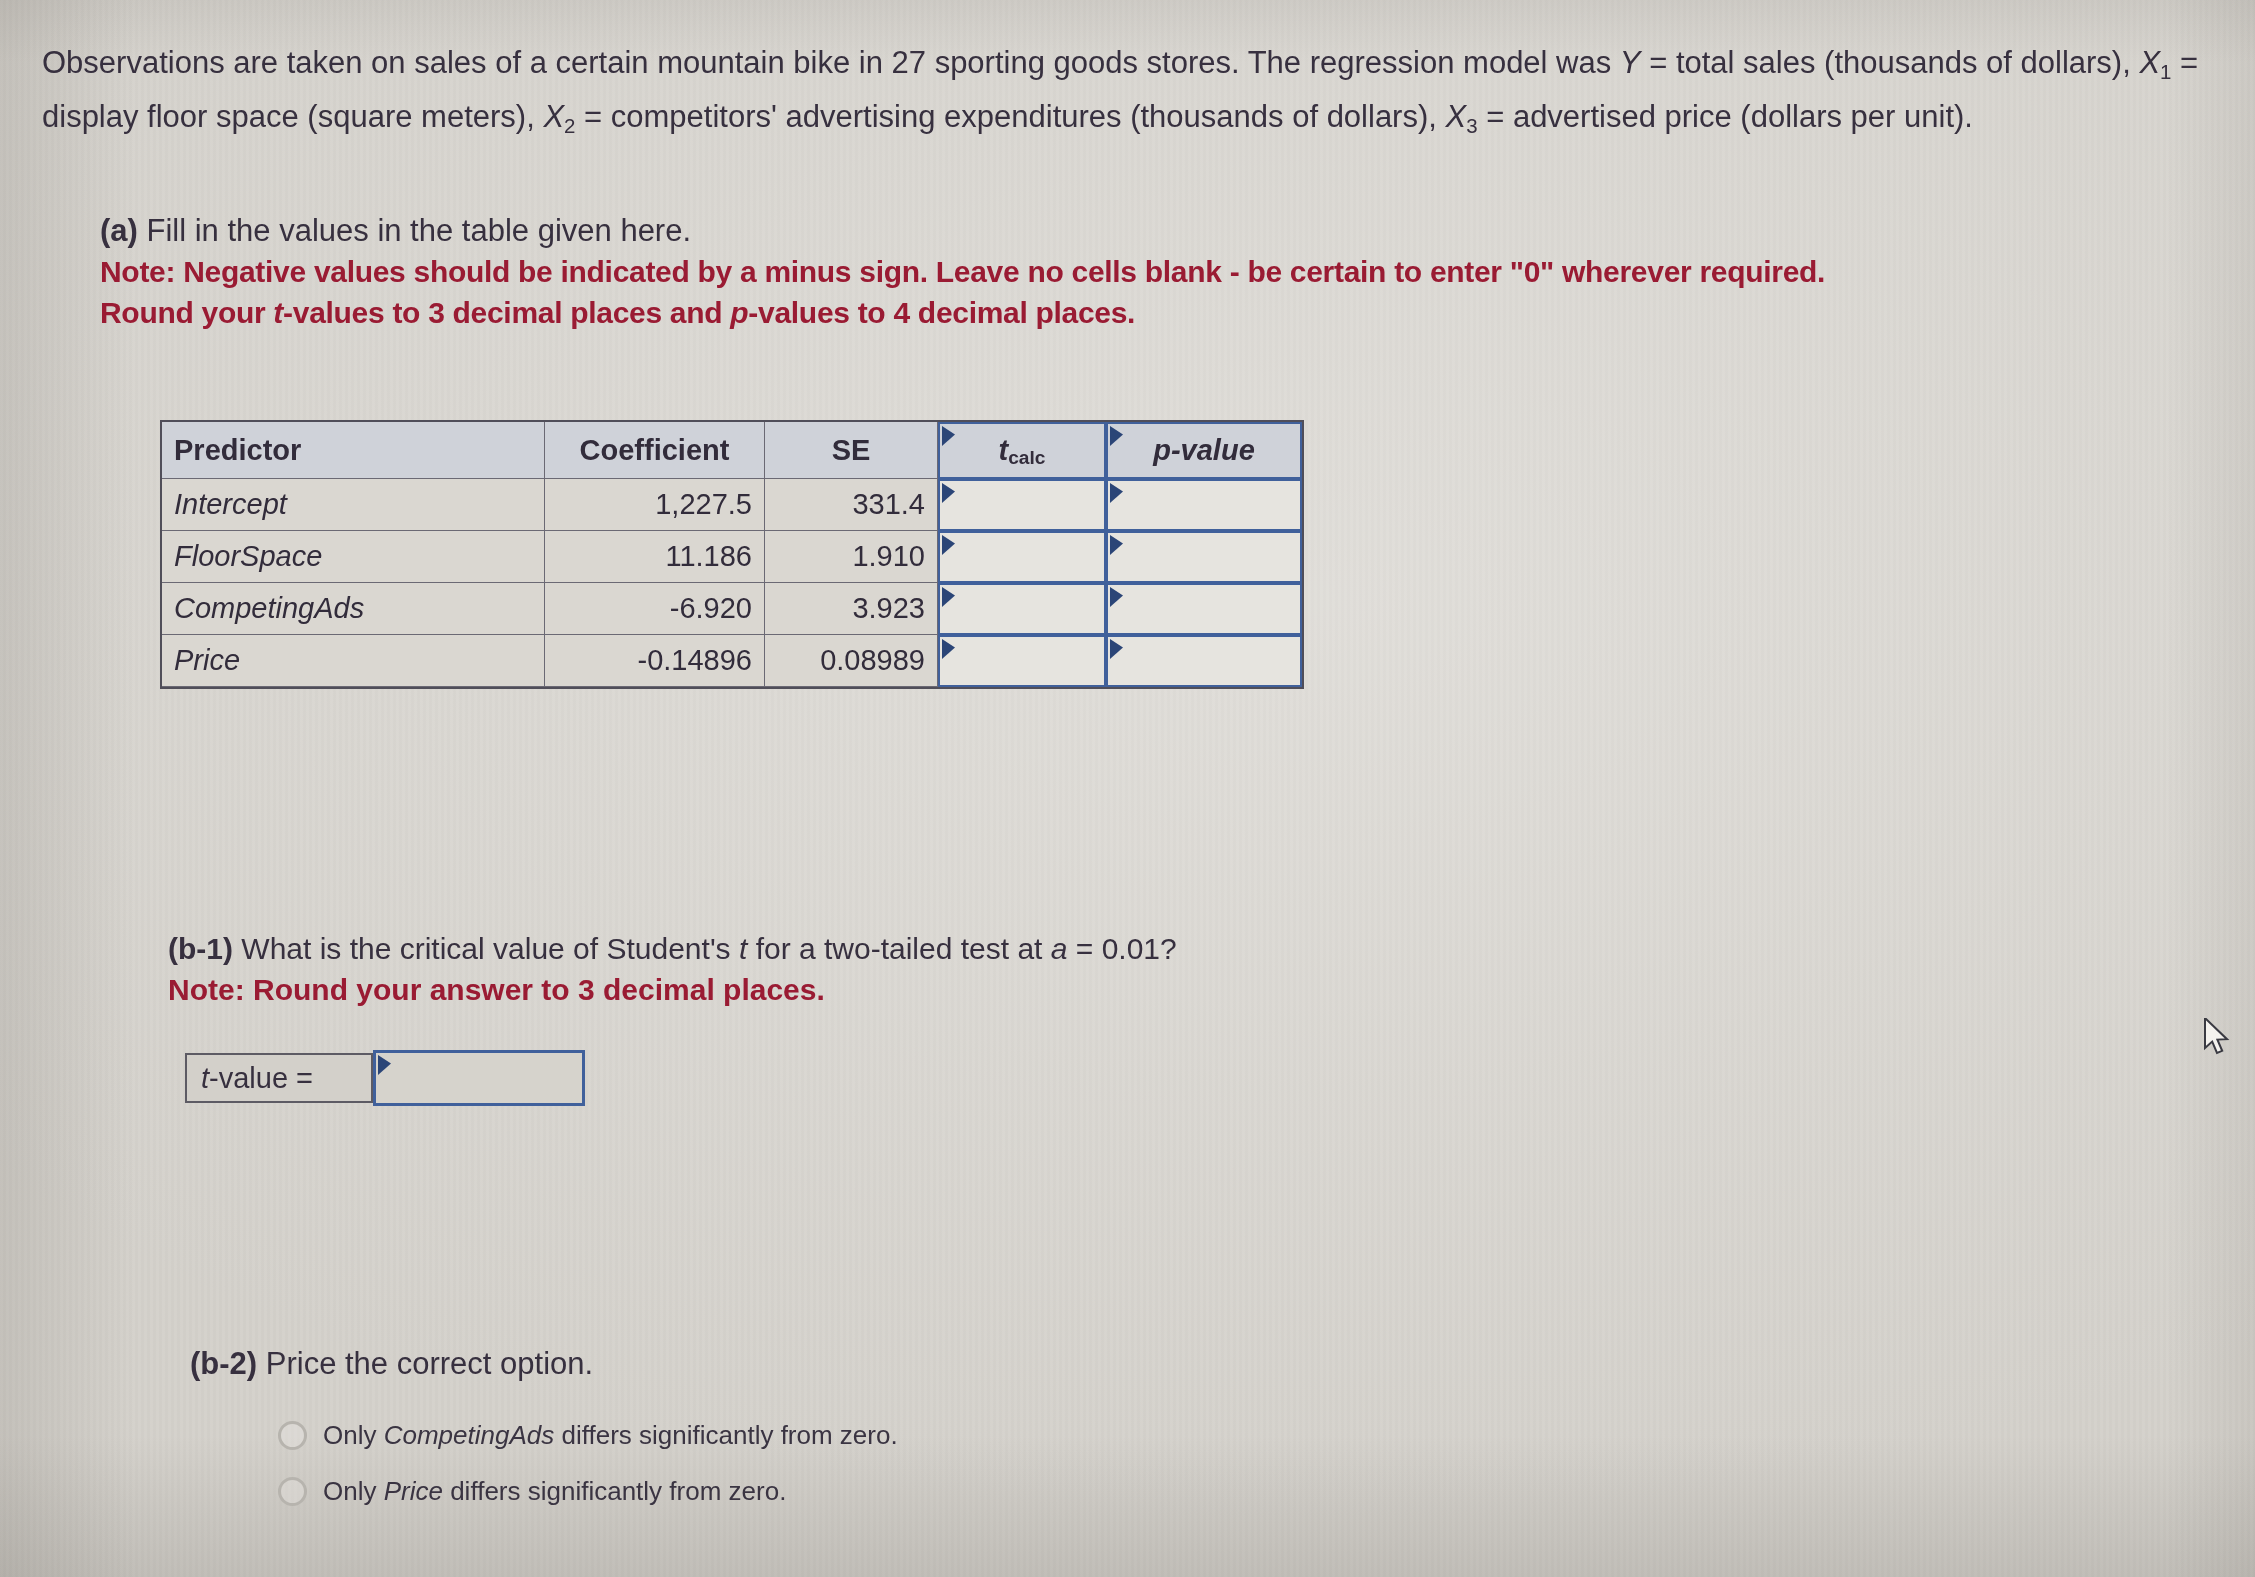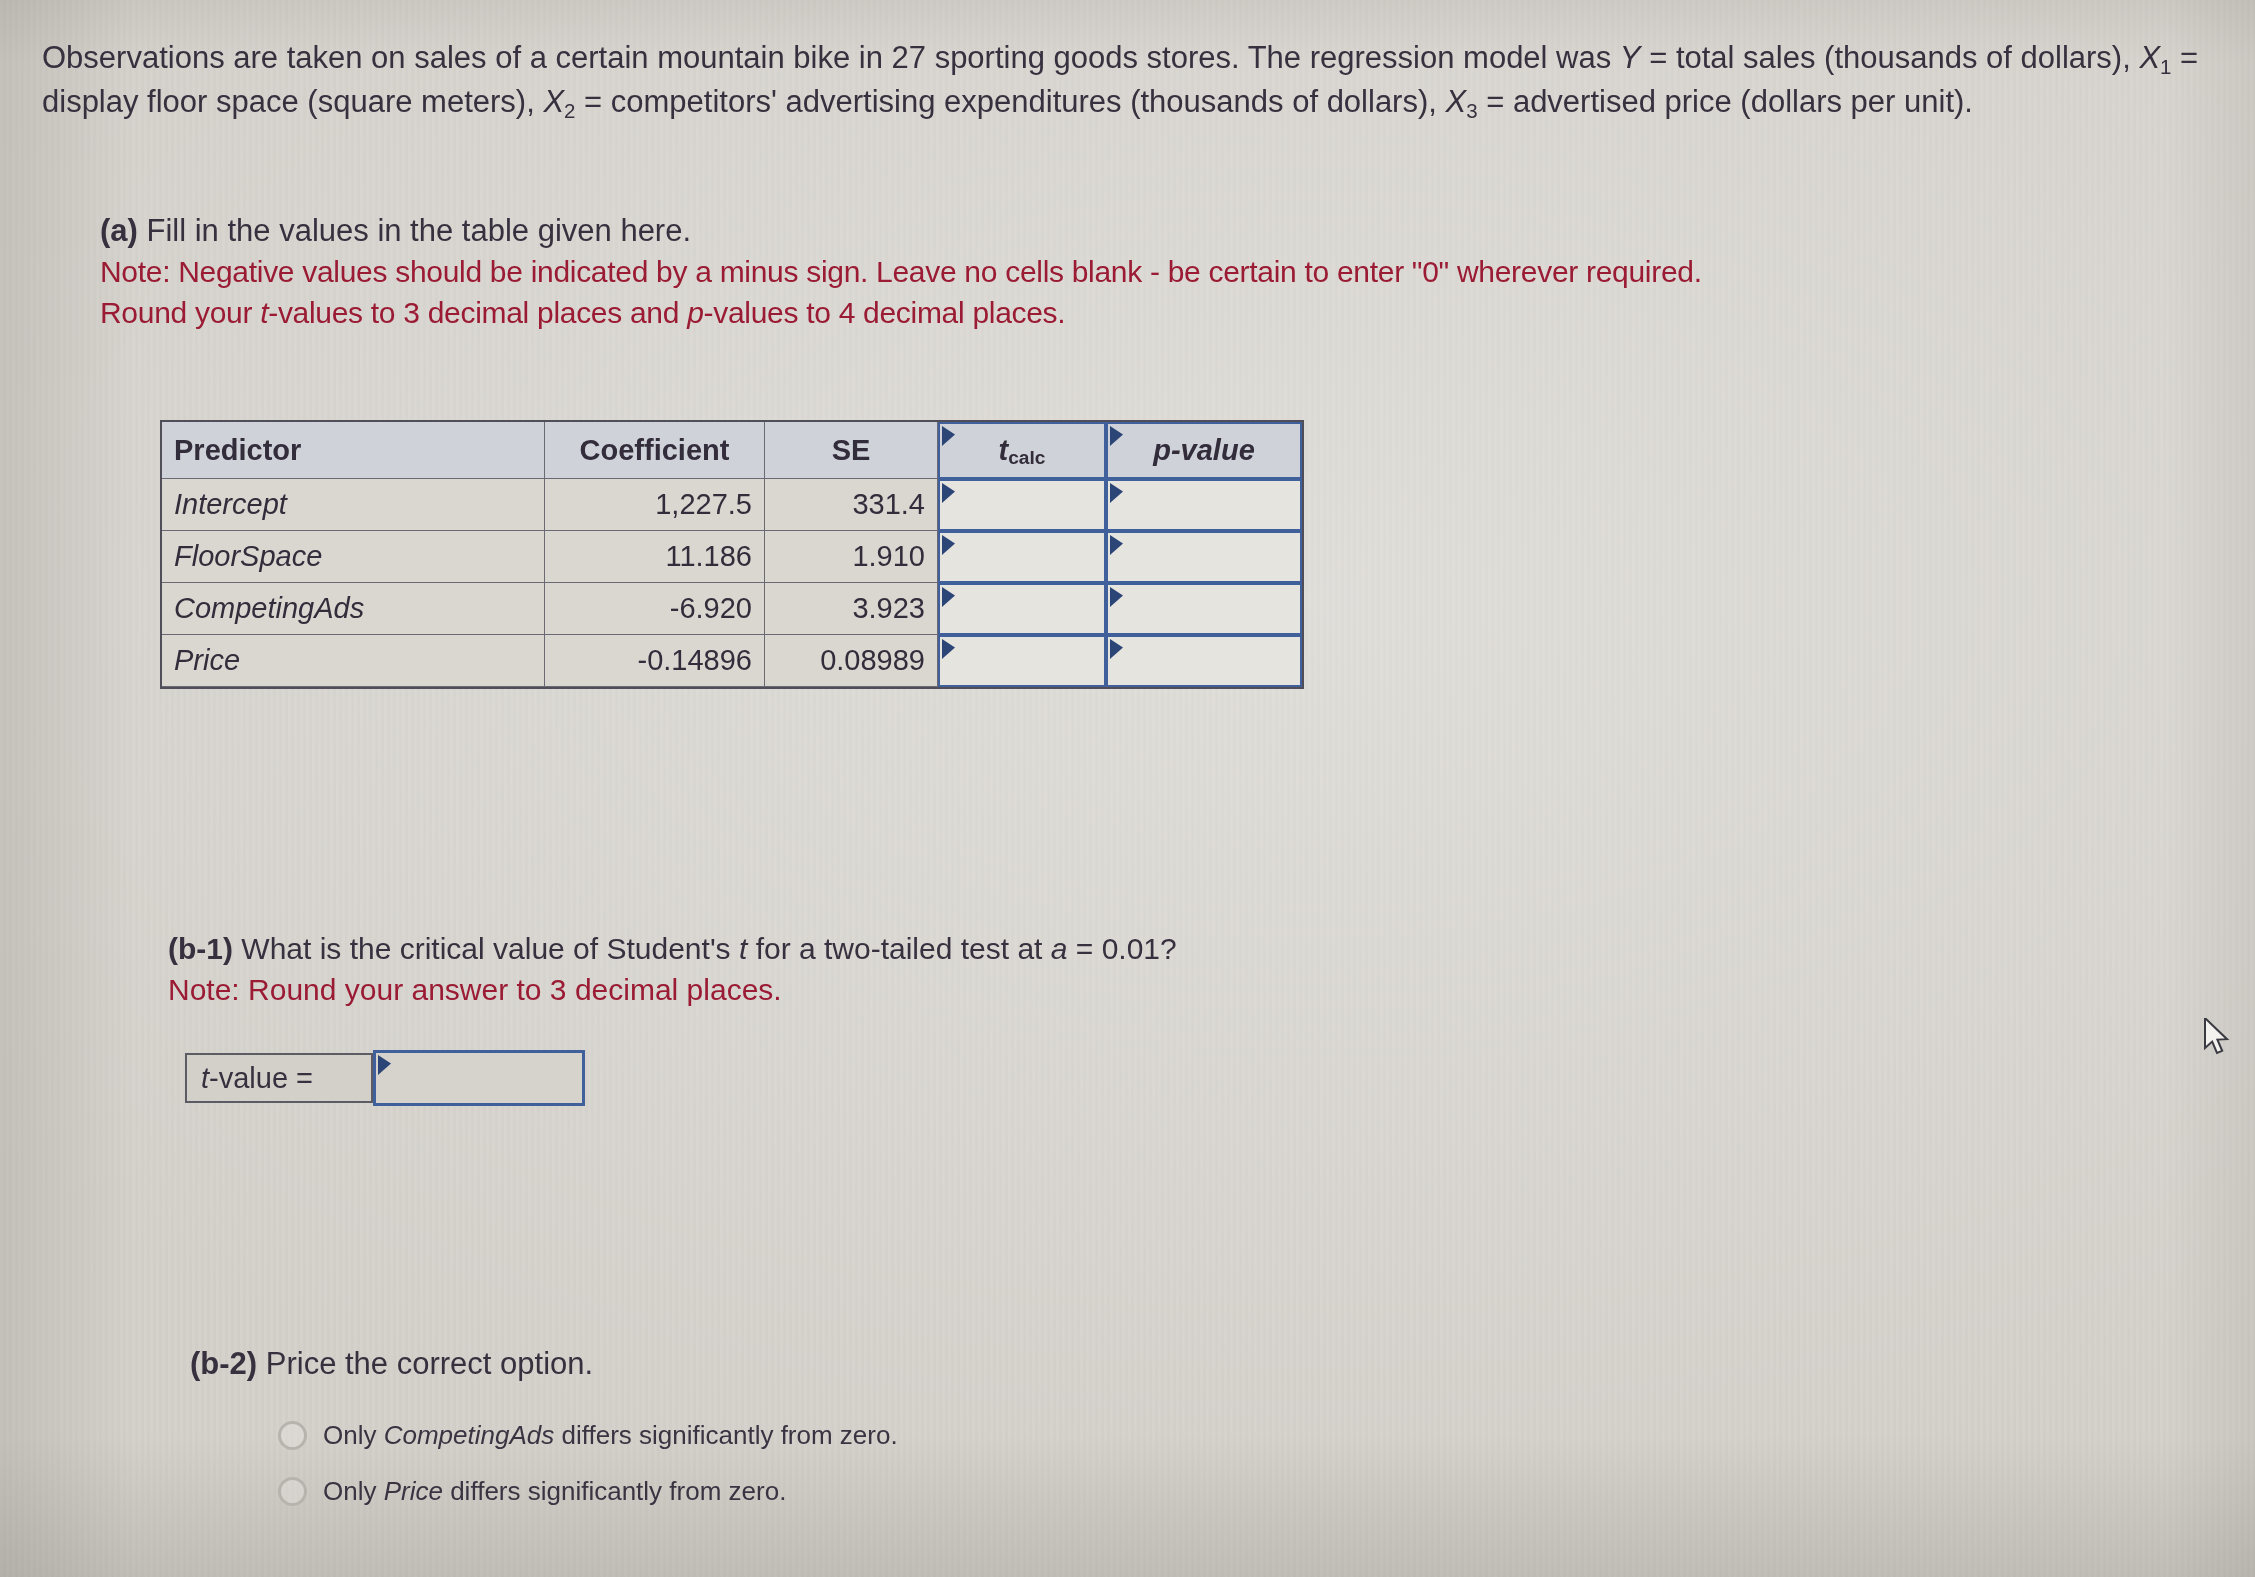--- a/index.html
+++ b/index.html
@@ -14,24 +14,24 @@
       linear-gradient(to right, rgba(110,105,98,0.16) 0%, rgba(0,0,0,0) 6%),
       linear-gradient(to left, rgba(110,105,98,0.10) 0%, rgba(0,0,0,0) 4%),
       linear-gradient(to bottom, rgba(110,105,98,0.10) 0%, rgba(0,0,0,0) 4%),
       linear-gradient(to top, rgba(90,86,80,0.16) 0%, rgba(0,0,0,0) 9%),
       radial-gradient(ellipse 95% 75% at 58% 38%, rgba(255,255,255,0.22), rgba(0,0,0,0.02) 78%),
       repeating-linear-gradient(90deg, rgba(255,255,255,0.02) 0 3px, rgba(70,70,70,0.018) 3px 6px);
   }
   .abs{position:absolute;}
   .ital{font-style:italic;}
   .bold{font-weight:bold;}
-  .maroon{color:#9a1b33;font-weight:normal;}
+  .maroon{color:#9a1b33;font-weight:bold;}
   sub.vsub{font-size:0.66em;vertical-align:-0.28em;}
 
-  .intro{left:42px;top:40px;width:2190px;font-size:31px;line-height:35px;margin:0;}
+  .intro{left:42px;top:40px;width:2190px;font-size:31px;line-height:45px;margin:0;}
 
   .section-a{left:100px;top:204px;width:2060px;font-size:31px;line-height:41px;margin-top:6px;}
   .section-a .note-line{font-size:30px;letter-spacing:-0.3px;white-space:nowrap;}
 
   
   .stat-table{
     left:160px;top:420px;
     display:grid;
     grid-template-columns:383px 220px 173px 168px 196px;
     grid-template-rows:57px 52px 52px 52px 52px;

